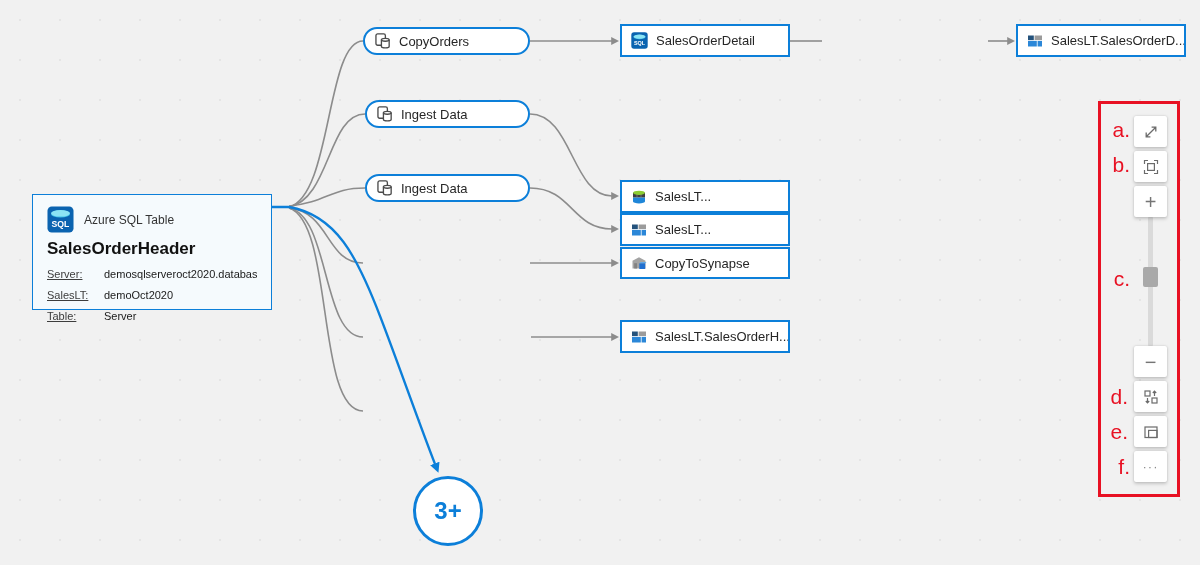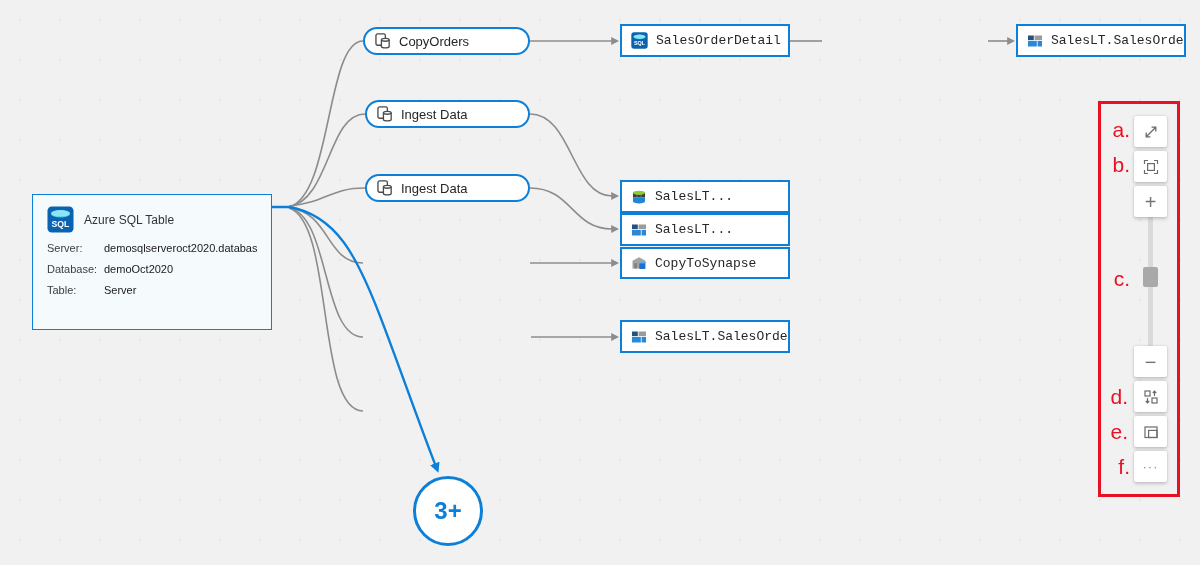--- a/index.html
+++ b/index.html
@@ -5,32 +5,32 @@
   html,body{margin:0;padding:0;}
   body{font-family:"Liberation Sans",sans-serif;background:#e9e9e9;}
   .canvas{
     position:relative;width:1200px;height:565px;overflow:hidden;
     background-color:#f1f1f1;
     background-image:radial-gradient(circle, rgba(0,0,0,0.05) 1px, transparent 1.2px);
     background-size:40px 40px;
   }
   .node{position:absolute;box-sizing:border-box;background:#fff;display:flex;align-items:center;z-index:2;cursor:pointer;}
   .pill{height:28px;border:2px solid #0c7fd9;border-radius:15px;padding-left:10px;gap:7px;}
-  .dbox{height:33px;border:2px solid #0c7fd9;padding-left:9px;gap:8px;font-family:Liberation Mono, monospace;}
+  .dbox{height:33px;border:2px solid #0c7fd9;padding-left:9px;gap:8px;}
   .nlabel{font-size:13px;color:#262626;white-space:nowrap;overflow:hidden;}
   .icon17{width:17px;height:17px;flex:0 0 17px;}
   .icon16{width:16px;height:16px;flex:0 0 16px;}
   .icon27{width:27px;height:27px;flex:0 0 27px;}
-  .source{position:absolute;left:32px;top:194px;width:240px;height:136px;box-sizing:border-box;
+  .source{position:absolute;left:32px;top:194px;width:240px;height:116px;box-sizing:border-box;
     background:#f5fafd;border:1.6px solid #0c7fd9;padding:11px 14px;z-index:2;cursor:pointer;}
   .src-head{display:flex;align-items:center;gap:10px;}
   .src-type{font-size:12px;color:#333;}
   .src-title{font-size:17px;font-weight:bold;color:#111;margin-top:6px;}
   .src-prop{display:flex;margin-top:9px;}
-  .pl{width:57px;flex:0 0 57px;font-size:11px;color:#3d3d3d;}
+  .pl{width:57px;flex:0 0 57px;font-size:11px;color:#3d3d3d;text-decoration:underline;}
   .pv{font-size:11px;color:#1a1a1a;white-space:nowrap;overflow:hidden;flex:1;}
   .edges{position:absolute;left:0;top:0;z-index:4;pointer-events:none;}
   .more-node{position:absolute;left:413px;top:476px;width:70px;height:70px;box-sizing:border-box;
     border:3px solid #0c7fd9;border-radius:50%;background:#fff;display:flex;align-items:center;justify-content:center;
     font-size:24px;font-weight:bold;color:#0c7fd9;z-index:2;cursor:pointer;}
   .annot-frame{position:absolute;left:1098px;top:101px;width:82px;height:396px;box-sizing:border-box;
     border:3px solid #e81123;z-index:5;pointer-events:none;}
   .annot-letter{position:absolute;width:26px;text-align:right;font-size:21px;color:#e81123;z-index:6;line-height:1;}
   .tbtn{position:absolute;left:1134px;width:33px;height:31px;box-sizing:border-box;background:#fff;border:none;
     border-radius:2px;box-shadow:0 0 2px rgba(0,0,0,.12),0 1.2px 3.6px rgba(0,0,0,.18);
@@ -106,26 +106,27 @@
 
 <div class="canvas">
 
   <div class="source">
     <div class="src-head">
       <svg class="icon27">
           <use href="#sym-sql"></use>
         </svg>
       <span class="src-type">Azure SQL Table</span>
     </div>
+    <div class="src-title">SalesOrderHeader</div>
     <div class="src-prop">
       <span class="pl">Server:</span>
       <span class="pv">demosqlserveroct2020.database.win</span>
     </div>
     <div class="src-prop">
-      <span class="pl">Database:</span>
+      <span class="pl">SalesLT:</span>
       <span class="pv">demoOct2020</span>
     </div>
     <div class="src-prop">
       <span class="pl">Table:</span>
       <span class="pv">Server</span>
     </div>
   </div>
 
   <div class="node pill" style="left:363px;top:27px;width:167px">
     <svg class="icon17">

